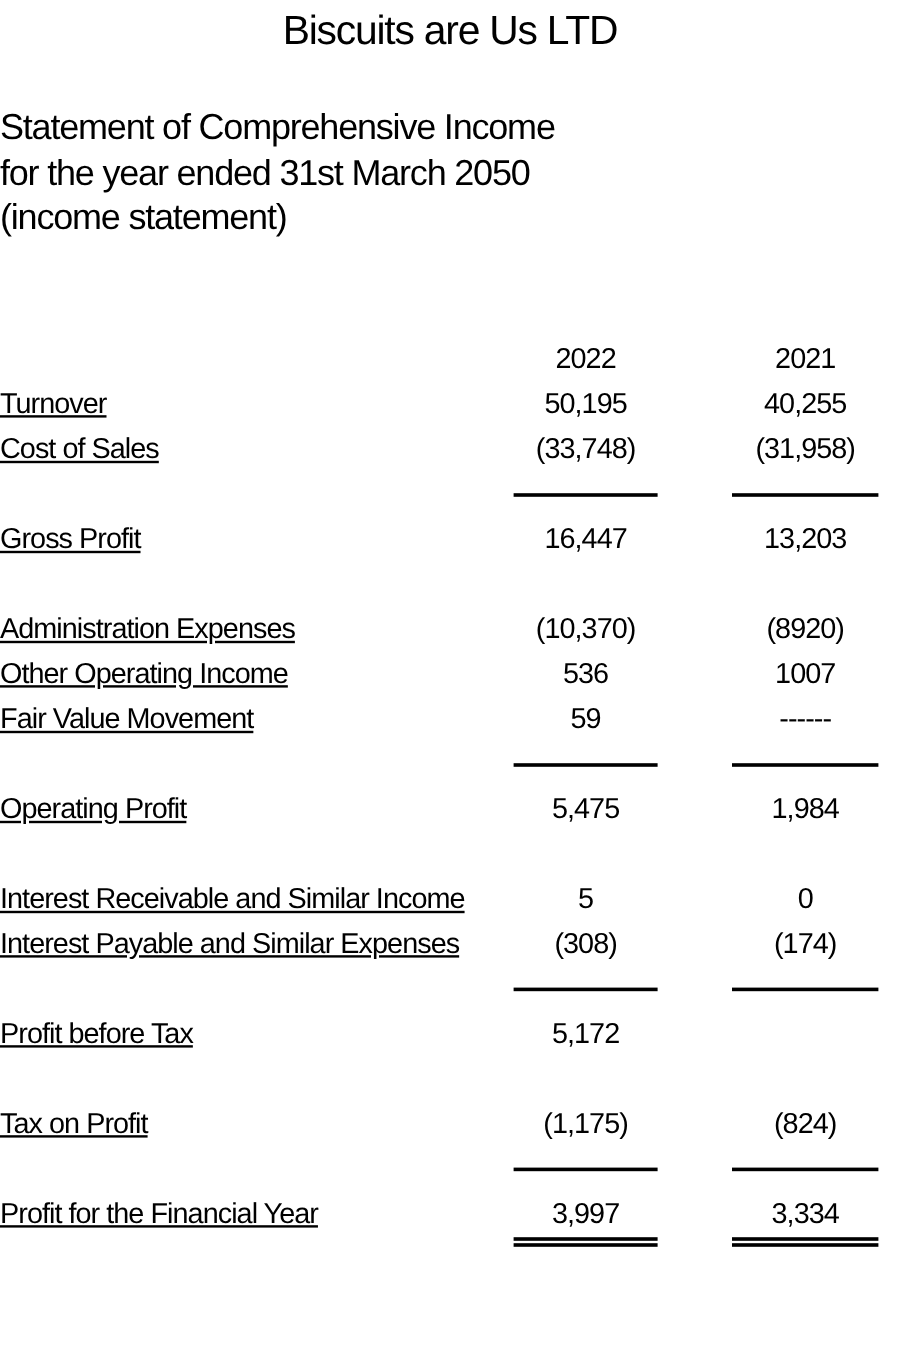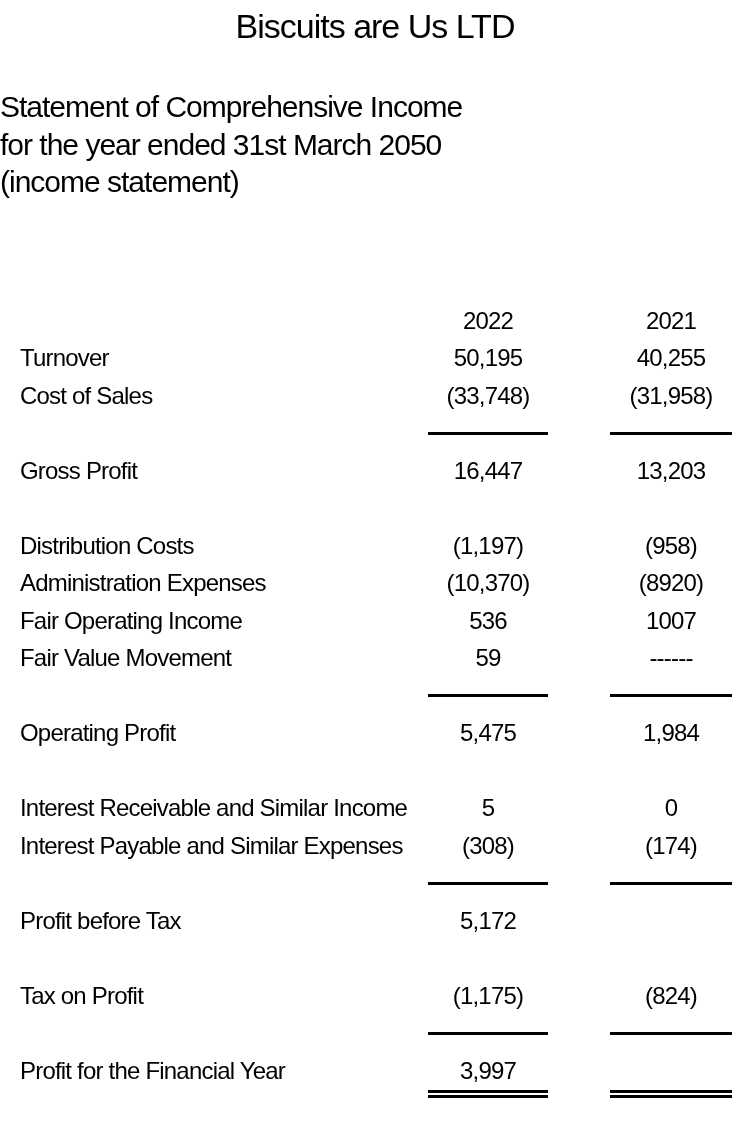--- a/index.html
+++ b/index.html
@@ -33,36 +33,36 @@
     top: 88px;
     left: 0;
     width: 100%;
     text-align: left;
     font-size: 30px;
     letter-spacing: -1px;
     line-height: 37.5px;
   }
   .statement {
     position: absolute;
-    top: 302px;
+    top: 281px;
     left: 0;
     width: 650px;
     font-size: 24px;
     letter-spacing: -0.8px;
   }
   .row {
     display: grid;
     grid-template-columns: 428px 120px 62px 122px;
     height: 37.5px;
     align-items: center;
   }
   .row .label {
-    padding-left: 20px;
     white-space: nowrap;
     overflow: hidden;
+    text-decoration: underline;
   }
   .row .val {
     text-align: center;
     white-space: nowrap;
   }
   .rule-cell {
     display: flex;
     align-items: center;
     justify-content: center;
   }
@@ -133,36 +133,30 @@
 
     <div class="row">
       <div class="label">Gross Profit</div>
       <div class="val">16,447</div>
       <div></div>
       <div class="val">13,203</div>
     </div>
 
     <div class="row"></div>
 
-    <div class="row">
-      <div class="label">Distribution Costs</div>
-      <div class="val">(1,197)</div>
-      <div></div>
-      <div class="val">(958)</div>
-    </div>
 
     <div class="row">
       <div class="label">Administration Expenses</div>
       <div class="val">(10,370)</div>
       <div></div>
       <div class="val">(8920)</div>
     </div>
 
     <div class="row">
-      <div class="label">Fair Operating Income</div>
+      <div class="label">Other Operating Income</div>
       <div class="val">536</div>
       <div></div>
       <div class="val">1007</div>
     </div>
 
     <div class="row">
       <div class="label">Fair Value Movement</div>
       <div class="val">59</div>
       <div></div>
       <div class="val">------</div>
@@ -236,20 +230,21 @@
       <div></div>
       <div class="val rule-cell">
           <div class="rule"></div>
         </div>
     </div>
 
     <div class="row">
       <div class="label">Profit for the Financial Year</div>
       <div class="val">3,997</div>
       <div></div>
+      <div class="val">3,334</div>
     </div>
 
     <div class="dblrule-row">
       <div></div>
       <div>
           <div class="dblrule"></div>
         </div>
       <div></div>
       <div>
           <div class="dblrule"></div>

